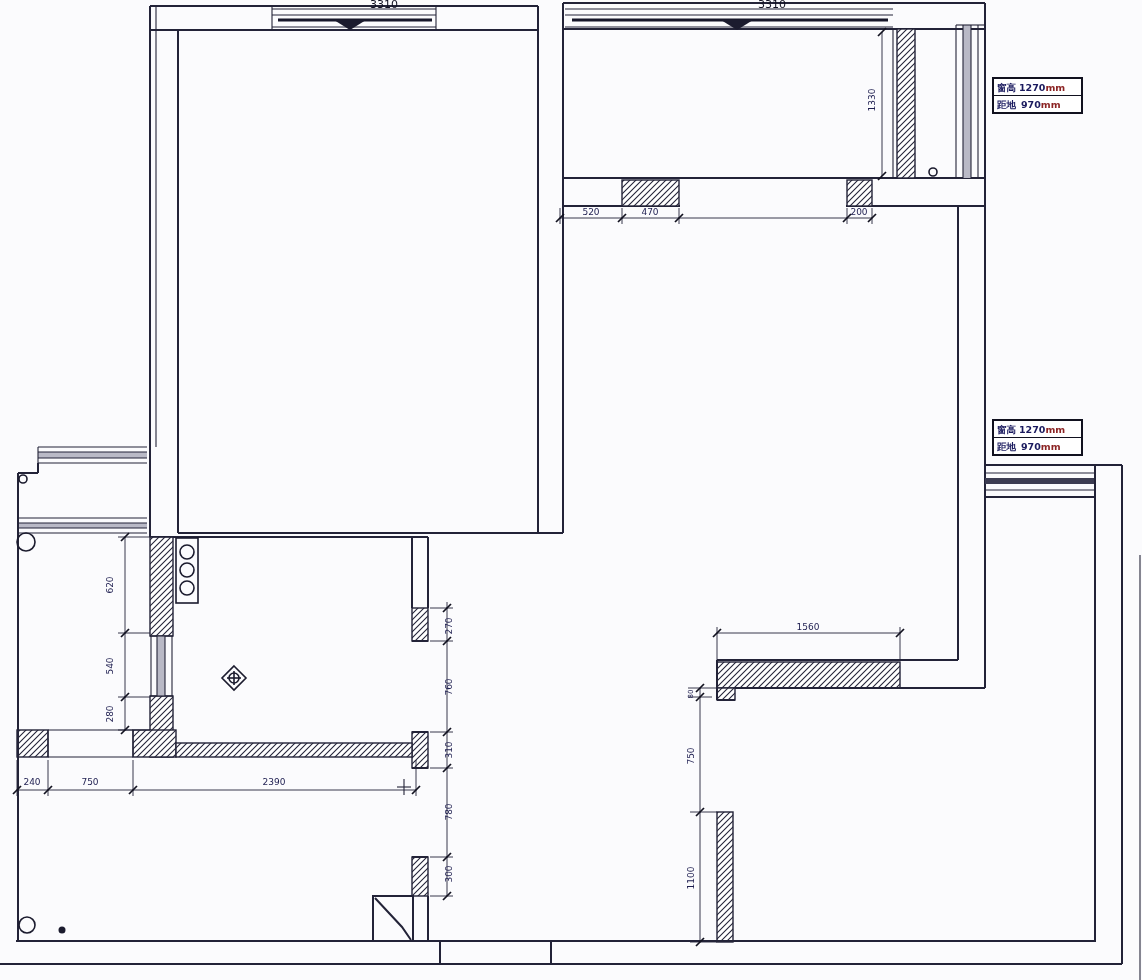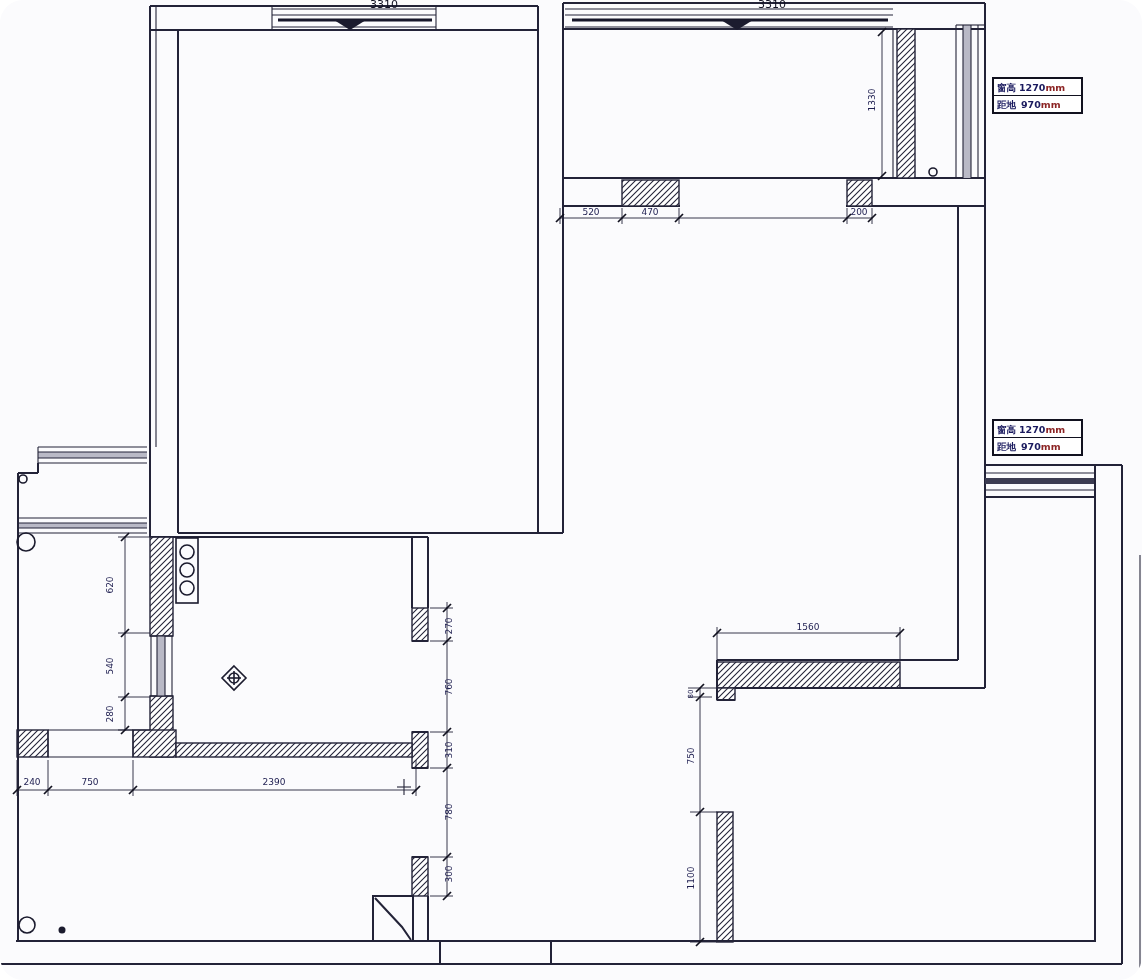--- a/index.html
+++ b/index.html
@@ -1,17 +1,17 @@
 <!DOCTYPE html>
 <html><head>
 <meta charset="utf-8">
 <style>
   html,body{margin:0;padding:0;background:#ffffff;}
   .stage{width:1142px;height:980px;background:#fbfbfd;position:relative;overflow:hidden;
-         font-family:"DejaVu Sans", sans-serif;border-radius:23px;}
+         font-family:"DejaVu Sans", sans-serif;}
   svg{display:block;}
   .w2{stroke:#232338;stroke-width:2;fill:none;}
   .w1{stroke:#232338;stroke-width:1.1;fill:none;}
   .dark{stroke:#17172a;stroke-width:3;fill:none;}
   .hatch{fill:url(#hatchp);stroke:#232338;stroke-width:1.4;}
   .grayfill{fill:#b9b9c6;stroke:none;}
   .darkband{fill:#3c3c52;stroke:none;}
   .dimline{stroke:#232338;stroke-width:0.9;fill:none;}
   .tick{stroke:#11111f;stroke-width:1.7;fill:none;}
   text{fill:#1d1d4f;font-family:"DejaVu Sans", sans-serif;}

